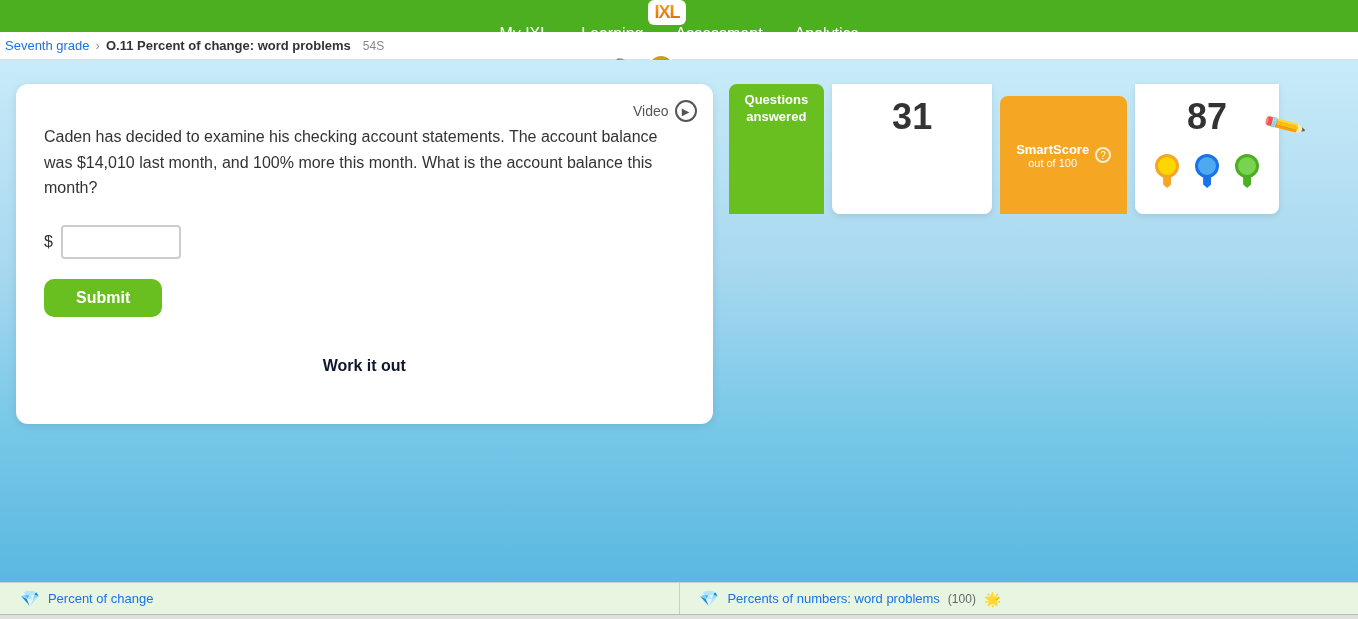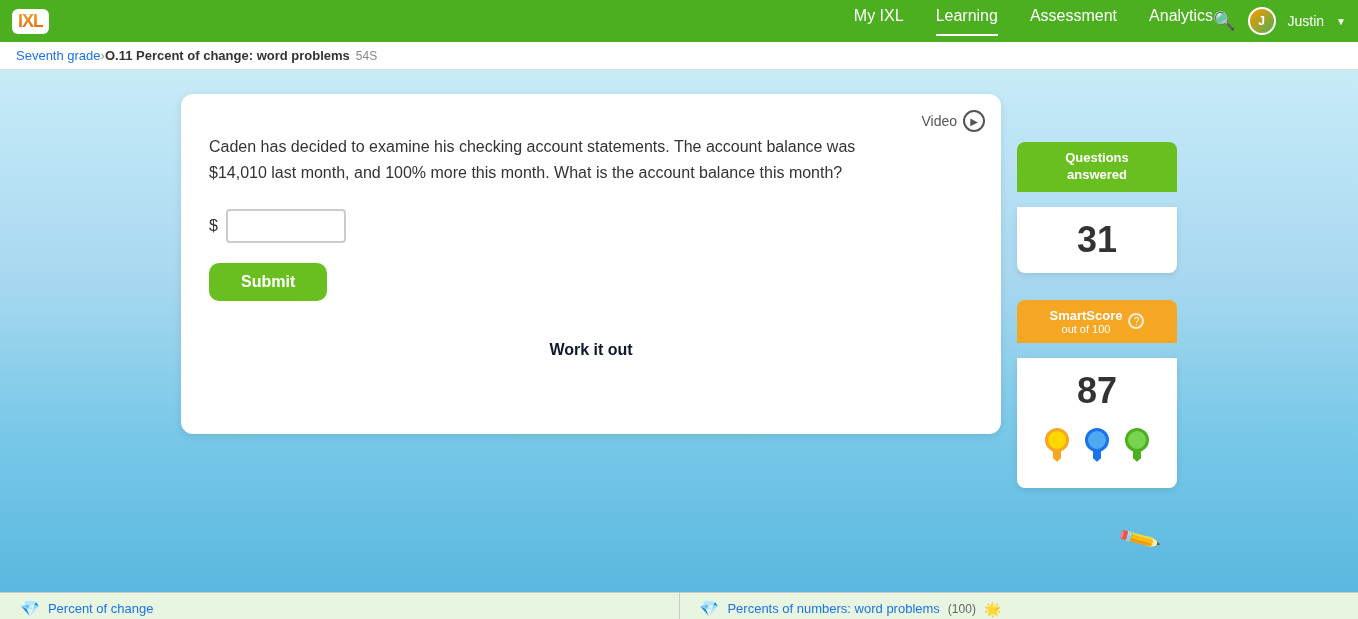--- a/index.html
+++ b/index.html
@@ -1,25 +1,26 @@
 <!DOCTYPE html>
 <html><head>
   <meta charset="utf-8">
   <style>
     * { margin: 0; padding: 0; box-sizing: border-box; }
     body { font-family: Arial, sans-serif; background: #b3e5f5; width: 1358px; height: 619px; overflow: hidden; }
 
     
     .navbar {
       background: #4caf1f;
-      height: 42px;
+      height: 32px;
       display: flex;
       align-items: center;
       padding: 0 12px;
       gap: 0;
+      flex-direction: column;
     }
     .logo-box {
       background: white;
       border-radius: 6px;
       padding: 2px 6px;
       margin-right: 24px;
       display: flex; align-items: center;
     }
     .logo-text {
       font-size: 18px; font-weight: 900;
@@ -38,22 +39,22 @@
       background: linear-gradient(135deg, #ff9800, #4caf50);
       display: flex; align-items: center; justify-content: center;
       color: white; font-size: 12px; font-weight: bold; border: 2px solid white;
     }
     .user-name { color: white; font-size: 14px; }
     .dropdown-arrow { color: white; font-size: 10px; }
 
     
     .breadcrumb {
       background: white;
-      padding: 6px 16px;
-      display: flex; align-items: center; gap: 0;
+      padding: 6px 5px;
+      display: flex; align-items: center; gap: 6px;
       font-size: 13px; color: #555;
       border-bottom: 1px solid #ddd;
     }
     .breadcrumb-link { color: #1a73e8; text-decoration: none; cursor: pointer; }
     .breadcrumb-sep { color: #999; }
     .breadcrumb-current { color: #333; font-weight: 700; }
     .breadcrumb-timer { color: #888; margin-left: 6px; font-size: 12px; }
 
     
     .content-area {
@@ -117,23 +118,22 @@
     .work-it-out {
       text-align: center; margin-top: 40px;
     }
     .work-it-out-title {
       color: #0f172a; font-size: 16px; font-weight: bold; margin-bottom: 20px;
     }
     .work-it-out-sub { color: #555; font-size: 14px; }
 
     
     .right-panel {
-      display: flex; flex-direction: column; gap: 15px;
+      display: flex; flex-direction: row; gap: 8px;
       margin-left: 16px;
-      margin-top: 48px;
     }
 
     .questions-answered-box {
       background: #6abf20;
       color: white;
       border-radius: 8px 8px 0 0;
       padding: 8px 16px;
       text-align: center;
       font-size: 13px; font-weight: bold;
       line-height: 1.3;

